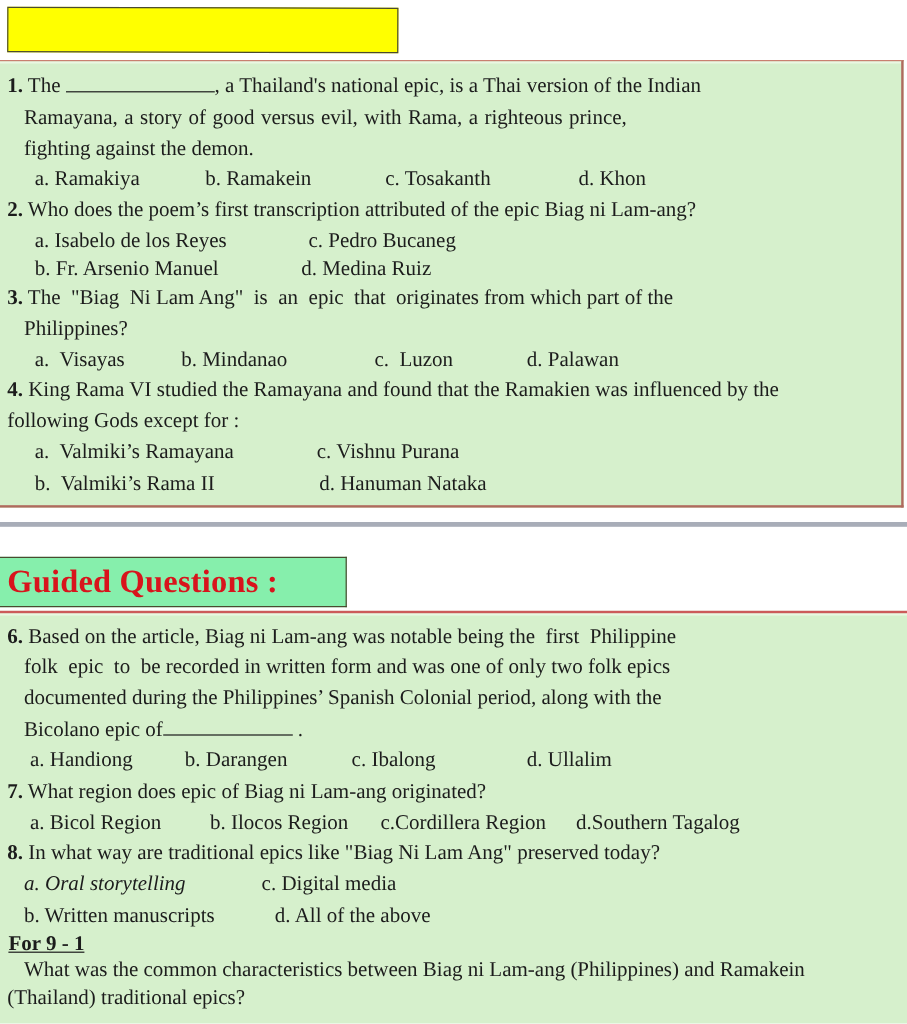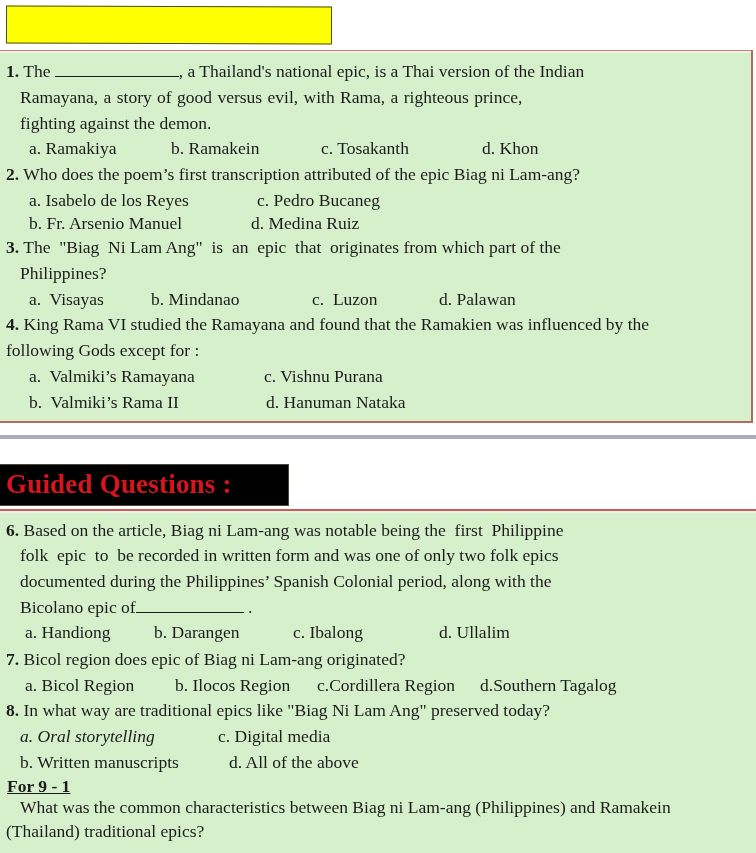--- a/index.html
+++ b/index.html
@@ -18,21 +18,21 @@
     border:1px solid #c98070; border-left:none;
     box-shadow: inset 0 2px 0 #eaf7e2;
   }
   .panel1 { top:50px; width:751px; height:370px; border-right:2px solid #b06a5e; border-bottom:2px solid #b06a5e; }
   .panel2 { top:509px; width:756px; height:344px; border-top:2px solid #cc5a5a; border-right:none; border-bottom:none; }
   .separator {
     position:absolute; left:0; top:435px; width:756px; height:4px; background:#a8adb8;
   }
   .guided {
     position:absolute; left:0; top:464px; width:288px; height:40px;
-    background:#000000; border:1.5px solid #4a4a30; border-left:none;
+    background:#86efac; border:1.5px solid #4a4a30; border-left:none;
   }
   .guided span {
     position:absolute; left:6px; top:4px; font-size:27px; font-weight:bold; color:#d8141c;
     font-family:"Liberation Serif", serif; letter-spacing:0.2px;
   }
   .line {
     position:absolute; font-size:17.5px; white-space:nowrap; line-height:20px;
   }
   .num { font-weight:bold; }
   .blank { display:inline-block; border-bottom:1px solid #1c1c1c; height:14px; vertical-align:baseline; }
@@ -103,21 +103,21 @@
 <div class="line" style="left:20px;top:597px;">
   <span>Bicolano epic of</span><span class="blank" style="width:108px;"></span><span> .</span>
 </div>
 <div class="line" style="left:25px;top:622px;">a. Handiong</div>
 <div class="line" style="left:154px;top:622px;">b. Darangen</div>
 <div class="line" style="left:293px;top:622px;">c. Ibalong</div>
 <div class="line" style="left:439px;top:622px;">d. Ullalim</div>
 
 <div class="line" style="left:6px;top:649px;">
   <span class="num">7.</span>
-  <span>Bicol region does epic of Biag ni Lam-ang originated?</span>
+  <span>What region does epic of Biag ni Lam-ang originated?</span>
 </div>
 <div class="line" style="left:25px;top:675px;">a. Bicol Region</div>
 <div class="line" style="left:175px;top:675px;">b. Ilocos Region</div>
 <div class="line" style="left:317px;top:675px;">c.Cordillera Region</div>
 <div class="line" style="left:480px;top:675px;">d.Southern Tagalog</div>
 
 <div class="line" style="left:6px;top:700px;">
   <span class="num">8.</span>
   <span>In what way are traditional epics like "Biag Ni Lam Ang" preserved today?</span>
 </div>

